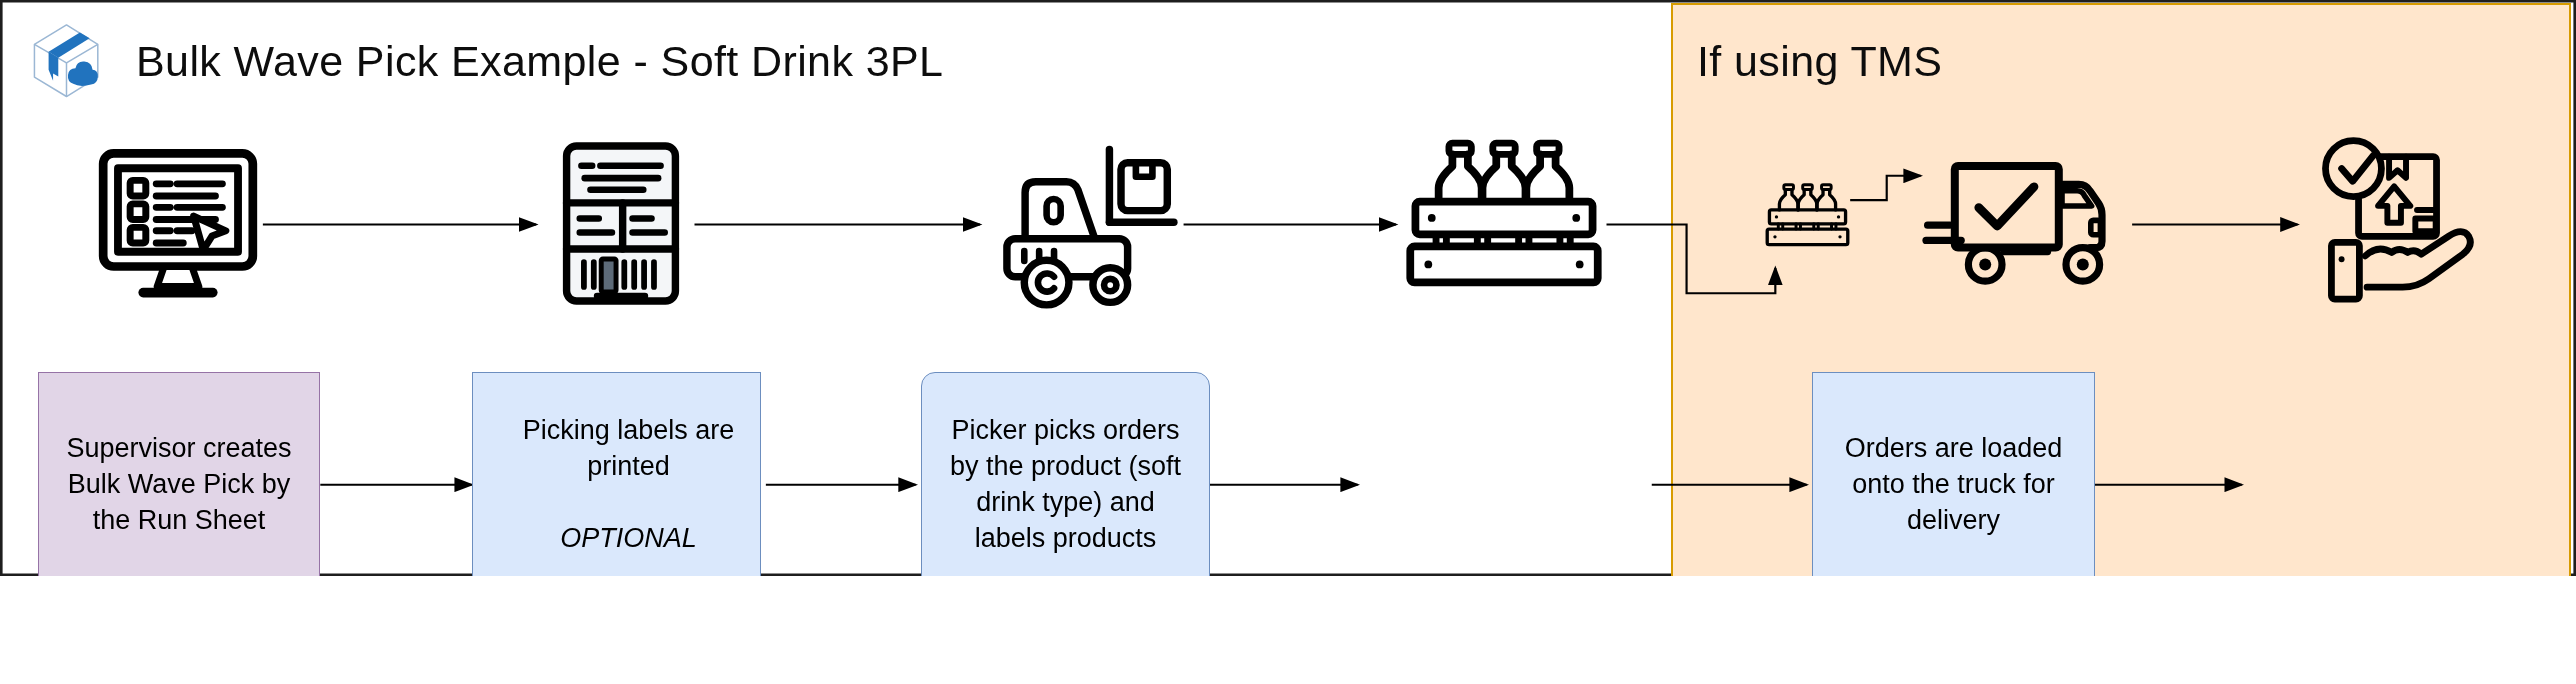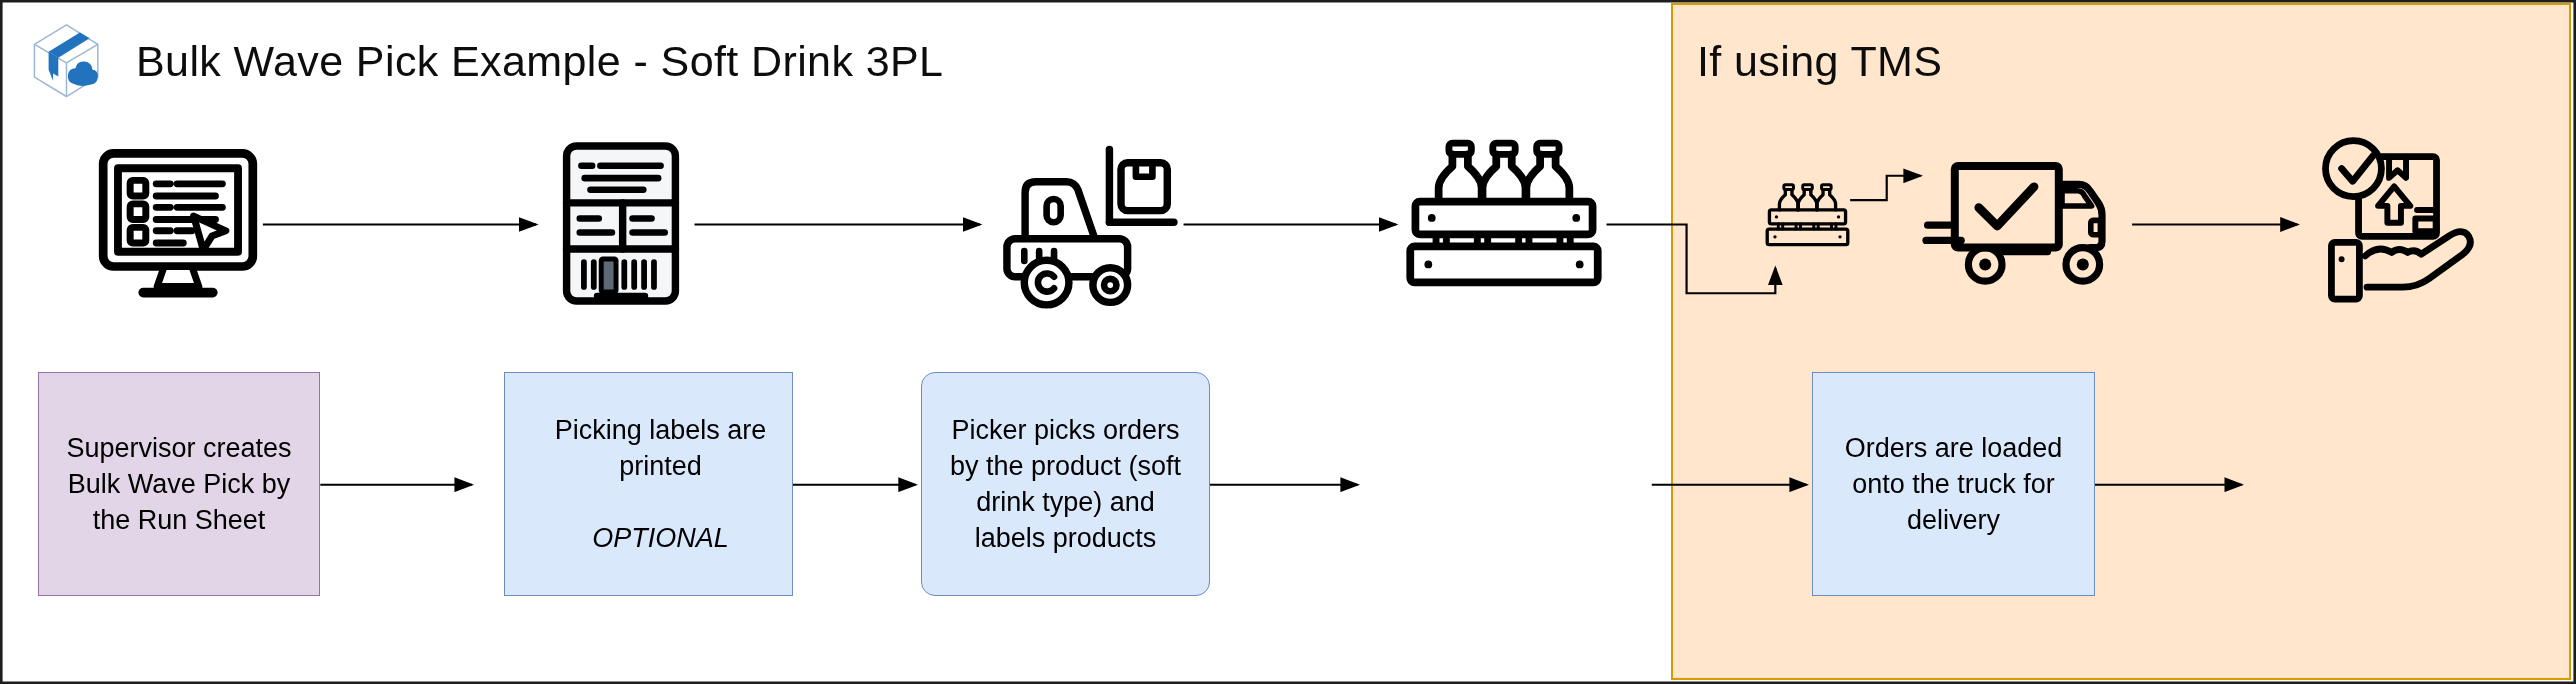--- a/index.html
+++ b/index.html
@@ -1,18 +1,18 @@
 <!DOCTYPE html>
 <html style="font-size:14px"><head>
 <meta charset="utf-8">
 <style>
   html,body{margin:0;padding:0;background:#ffffff;}
   #canvas{
     position:relative;
-    width:2576px;height:684px;
+    width:2576px;height:576px;
     background:#ffffff;
     box-shadow:inset 0 0 0 2.6px #1e1e1e;
     font-family:"Liberation Sans", sans-serif;
     overflow:hidden;
   }
   .tms-region{
     position:absolute;
     left:1671px;top:2.6px;width:900px;height:677px;
     background:#FFE6CC;
     border:2.6px solid #D79B00;
@@ -48,21 +48,21 @@
     align-items:center;justify-content:center;
     text-align:center;
     font-size:27px;line-height:1.34;color:#000;
     white-space:pre-line;
     border:1.7px solid;box-sizing:border-box;
     z-index:2;
   }
   .box--purple{background:#E1D5E7;border-color:#9673A6;}
   .box--blue{background:#DAE8FC;border-color:#6C8EBF;}
   #box-1{left:38px;  width:282px;}
-  #box-2{left:504px; width:289px;padding-left:24px;}
+  #box-2{left:472px; width:289px;padding-left:24px;}
   #box-3{left:921px;width:289px;border-radius:14px;}
   #box-4{left:1363px;width:289px;}
   #box-5{left:1812px;width:283px;}
   #box-6{left:2247px;width:287px;}
   .note{font-style:italic;margin-top:35px;}
   .ik{stroke:#000;fill:none;stroke-linecap:round;stroke-linejoin:round;}
 </style>
 </head>
 <body>
 

